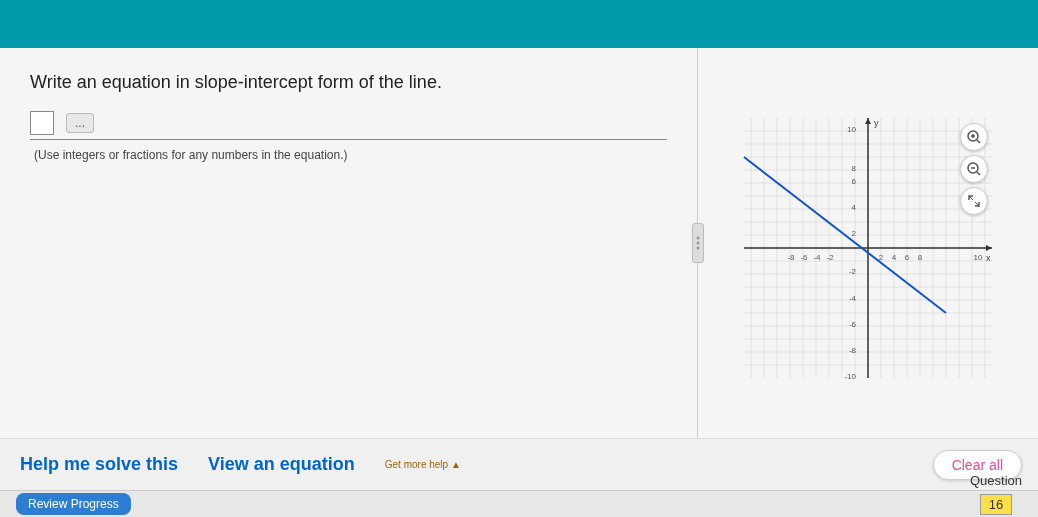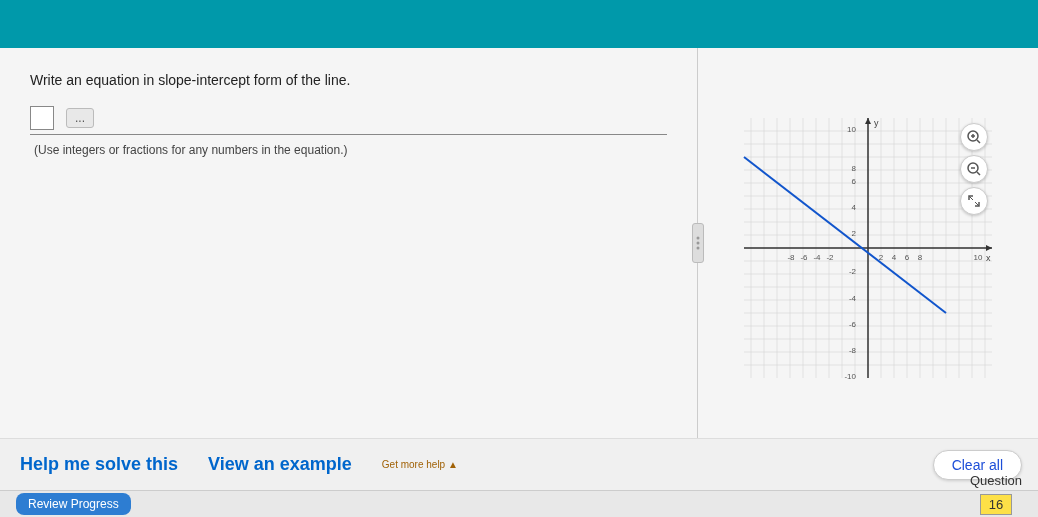--- a/index.html
+++ b/index.html
@@ -27,21 +27,21 @@
 
     .left-panel {
       flex: 1;
       padding: 24px 30px 16px 30px;
       background: #f5f5f5;
       border-right: 1px solid #ccc;
       position: relative;
     }
 
     .question-title {
-      font-size: 14px;
+      font-size: 18px;
       color: #222;
       margin-bottom: 18px;
     }
 
     .answer-area {
       display: flex;
       align-items: center;
       margin-bottom: 8px;
     }
 
@@ -171,21 +171,21 @@
     .clear-all-btn {
       position: absolute;
       right: 16px;
       top: 50%;
       transform: translateY(-50%);
       background: white;
       border: 1px solid #ccc;
       border-radius: 20px;
       padding: 6px 18px;
       font-size: 14px;
-      color: #1d4ed8;
+      color: #ec4899;
       cursor: pointer;
       box-shadow: 0 1px 3px rgba(0,0,0,0.15);
     }
 
     .footer-bar {
       width: 100%;
       height: 27px;
       background: #e8e8e8;
       display: flex;
       align-items: center;
@@ -371,21 +371,21 @@
             <line x1="8" y1="8" x2="12" y2="12" stroke="#555" stroke-width="1"></line>
           </svg>
         </div>
       </div>
     </div>
   </div>
 </div>
 
 <div class="bottom-bar">
   <a class="help-link">Help me solve this</a>
-  <a class="help-link">View an example</a>
+  <a class="help-link">View an equation</a>
   <span class="get-more-help">Get more help ▲</span>
   <button class="clear-all-btn">Clear all</button>
 </div>
 
 <div class="footer-bar">
   <button class="review-progress-btn">Review Progress</button>
 
   <div class="question-info">
     <span>Question</span>
     <span class="question-number-box">16</span>

